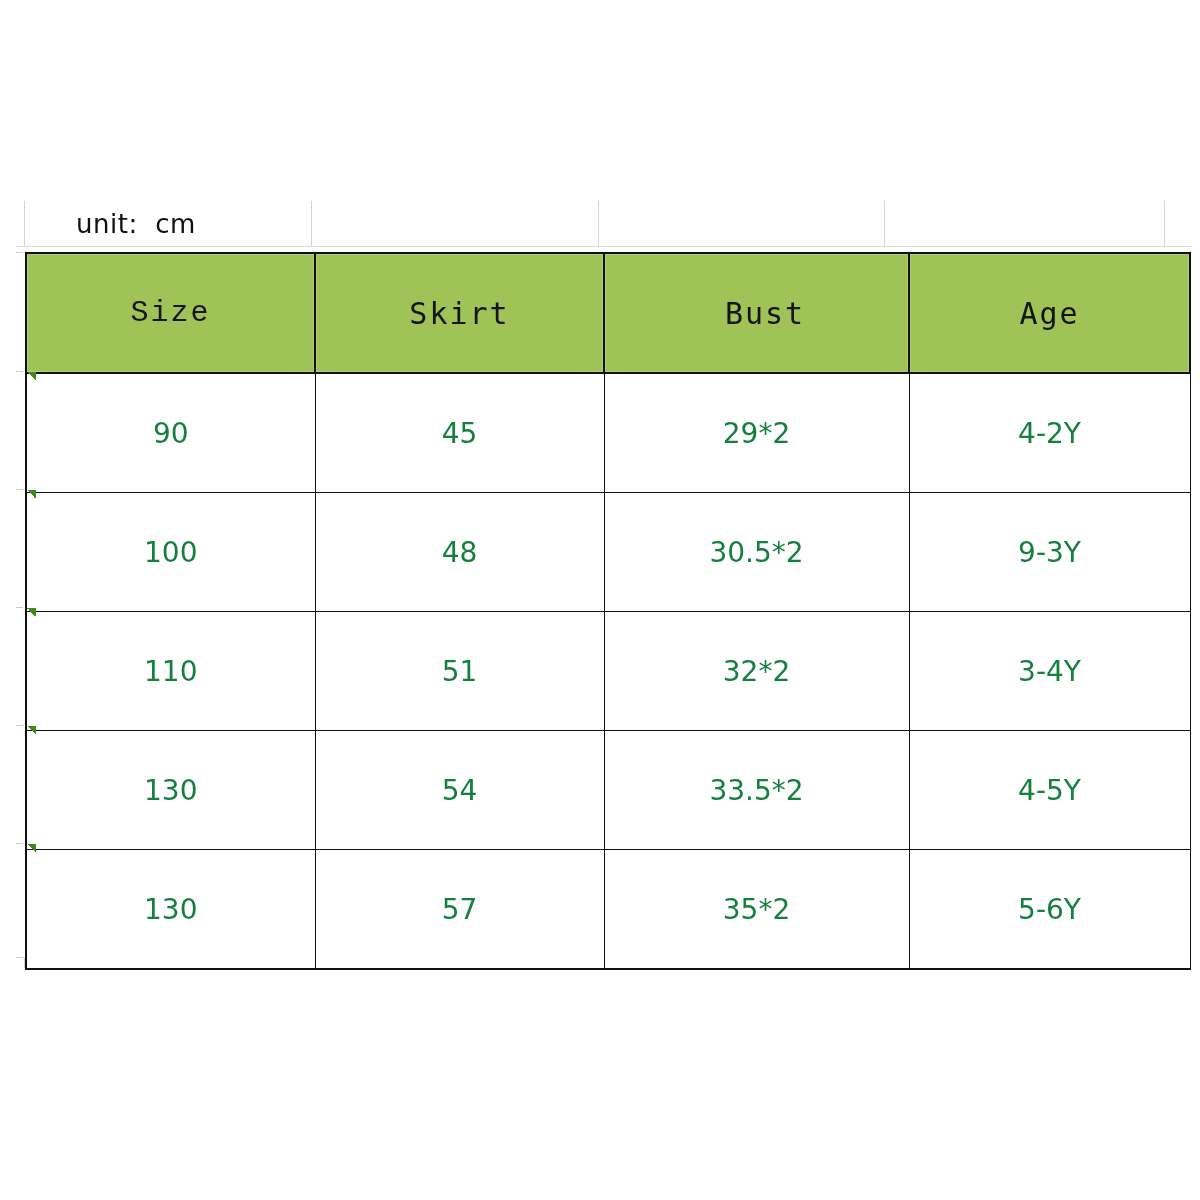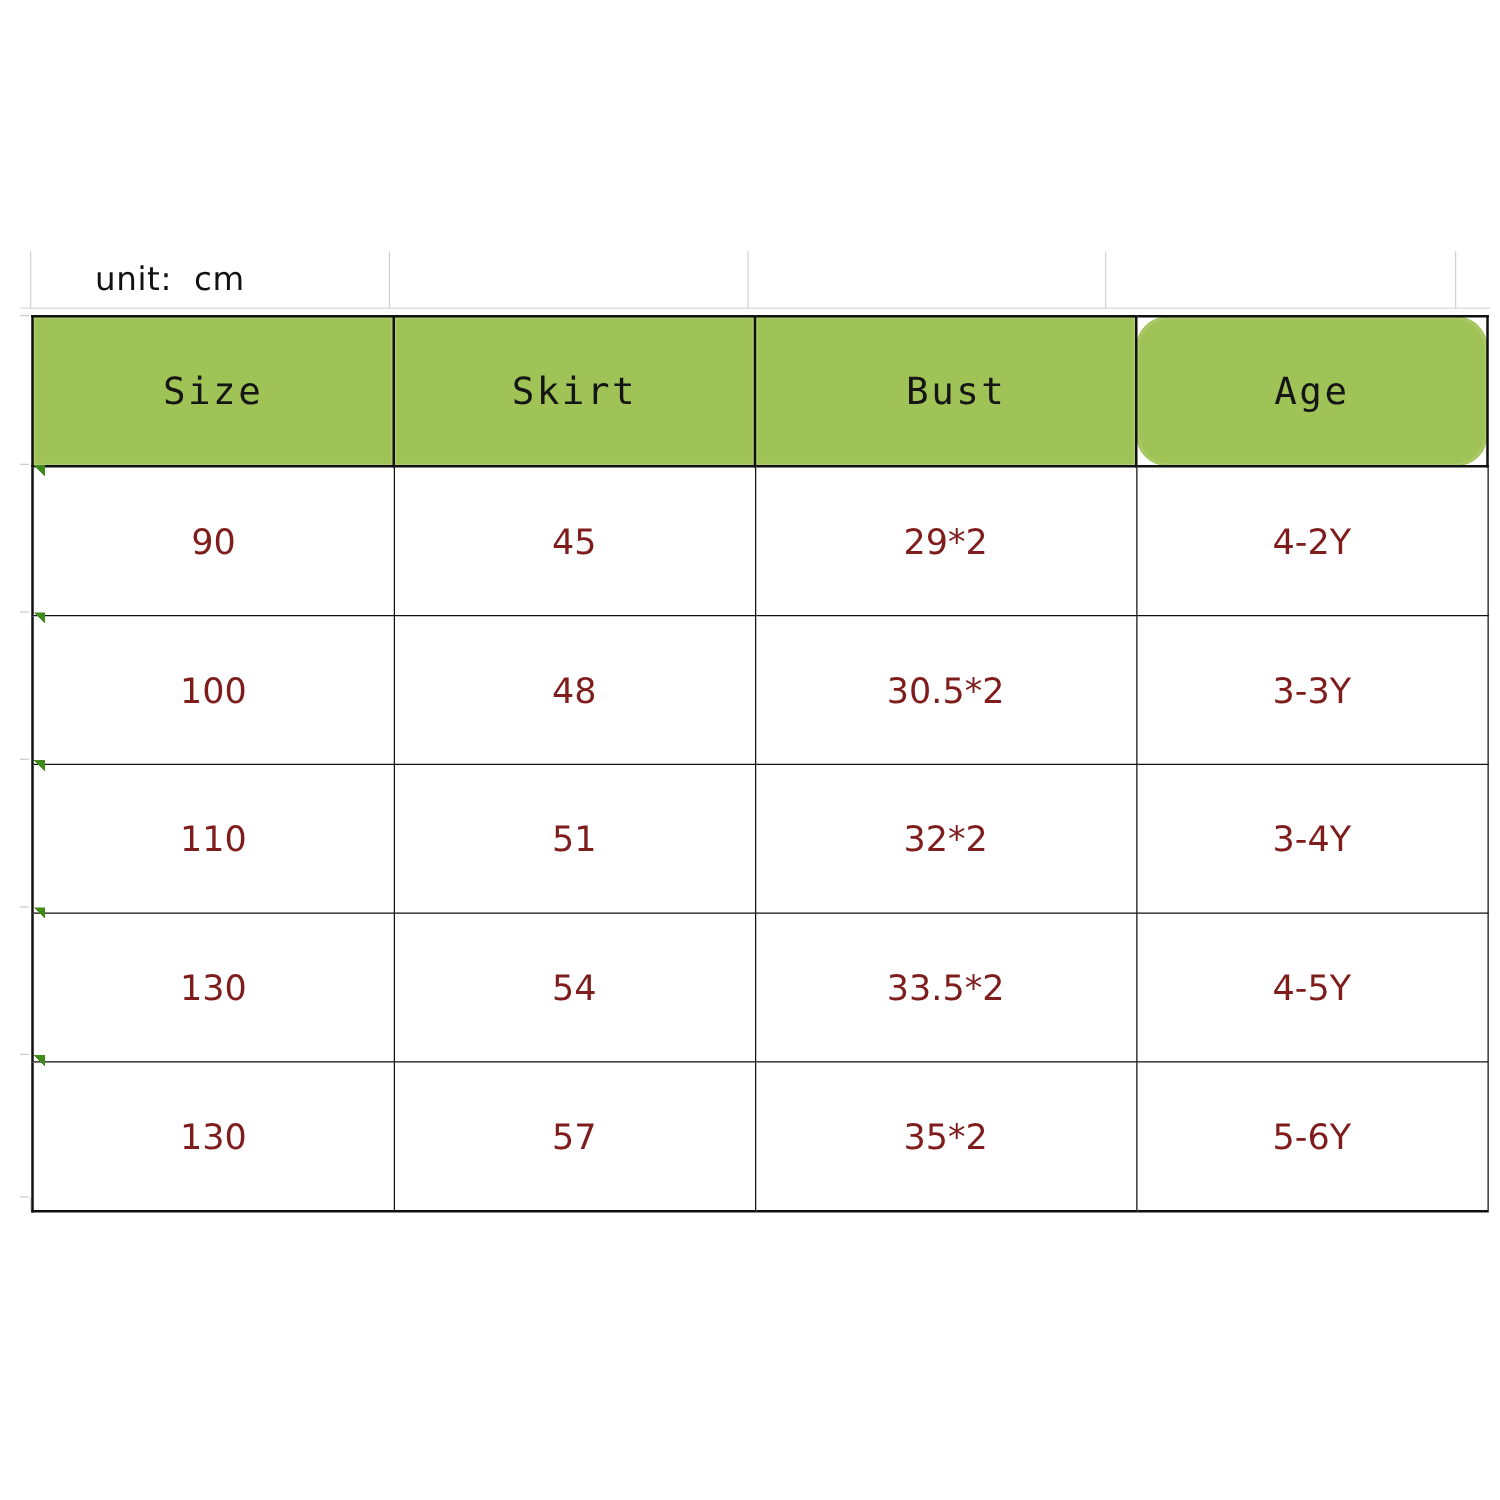--- a/index.html
+++ b/index.html
@@ -81,21 +81,21 @@
     letter-spacing: 2px;
     box-shadow: inset 0 0 0 1px #b2ce74;
   }
 
   
   #size-table tbody td {
     height: 118px;
     background: #ffffff;
     font-family: "DejaVu Sans", "Liberation Sans", sans-serif;
     font-size: 28px;
-    color: #7f1d1d;
+    color: #15803d;
     border-width: 1.6px;
   }
   #size-table tbody tr td:first-child,
   #size-table thead th:first-child {
     border-left-width: 2.4px;
   }
   #size-table tbody tr:last-child td {
     border-bottom-width: 2.4px;
   }
 
@@ -140,38 +140,38 @@
   <div class="guide-v" style="left:311px; top:958px; height:10px;"></div>
   <div class="guide-v" style="left:598px; top:958px; height:10px;"></div>
   <div class="guide-v" style="left:884px; top:958px; height:10px;"></div>
   <div class="guide-v" style="left:1164px;top:958px; height:10px;"></div>
 
   <div id="unit-caption">unit:  cm</div>
 
   <table id="size-table">
     <thead>
       <tr>
-        <th style="width:287px;">Size</th>
+        <th style="width:287px;font-family:Liberation Mono, monospace;">Size</th>
         <th style="width:287px;">Skirt</th>
         <th style="width:286px;padding-left:17px;">Bust</th>
-        <th style="width:279px;border-radius:25px;">Age</th>
+        <th style="width:279px;">Age</th>
       </tr>
     </thead>
     <tbody>
       <tr>
         <td>90</td>
         <td>45</td>
         <td>29*2</td>
         <td>4-2Y</td>
       </tr>
       <tr>
         <td>100</td>
         <td>48</td>
         <td>30.5*2</td>
-        <td>3-3Y</td>
+        <td>9-3Y</td>
       </tr>
       <tr>
         <td>110</td>
         <td>51</td>
         <td>32*2</td>
         <td>3-4Y</td>
       </tr>
       <tr>
         <td>130</td>
         <td>54</td>

